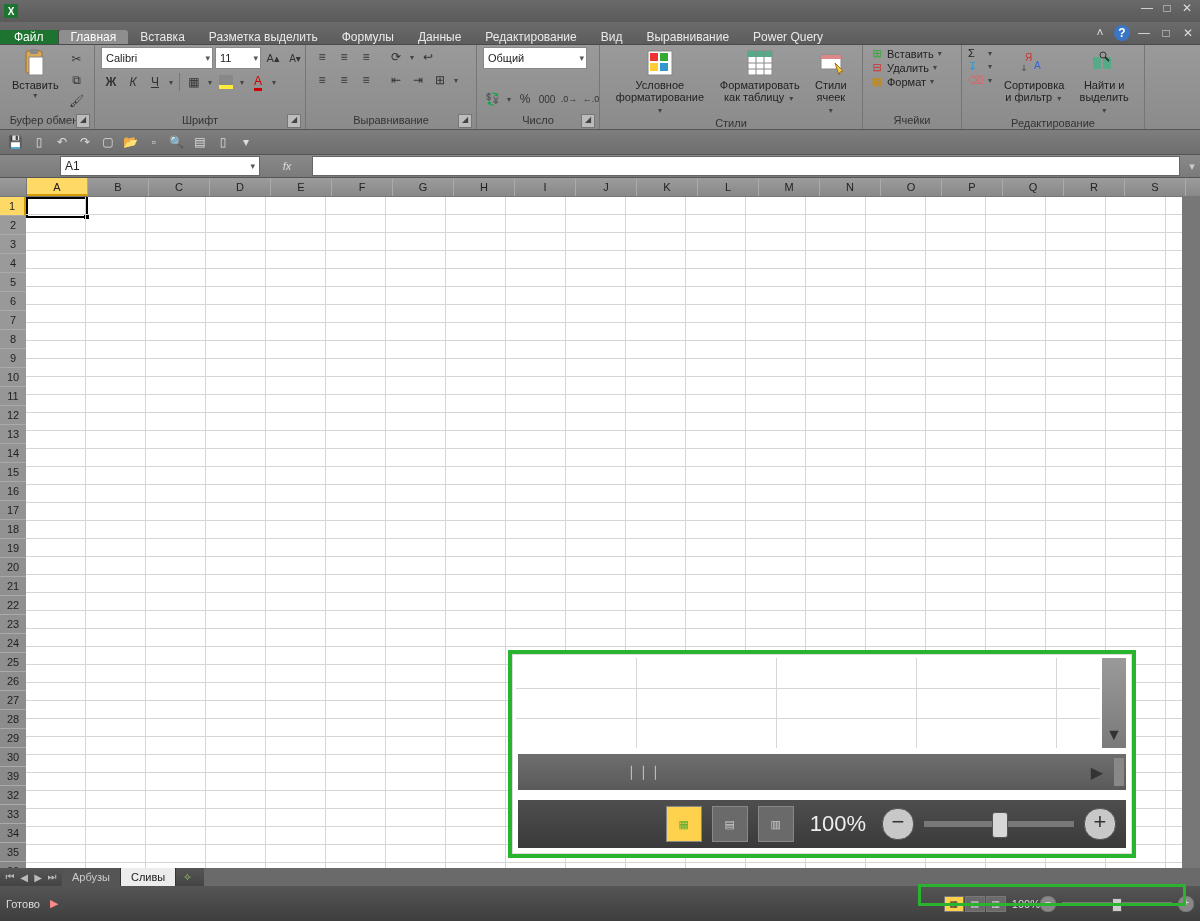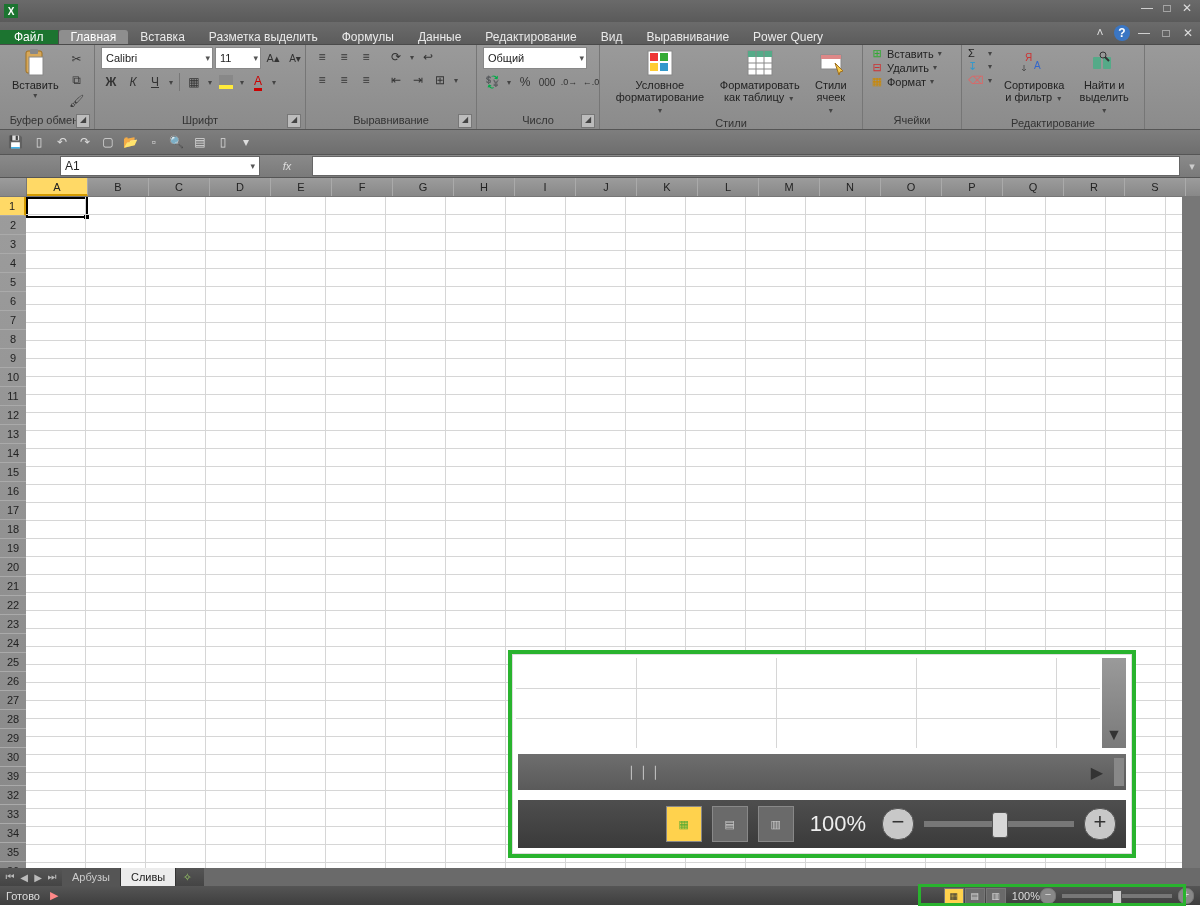--- a/index.html
+++ b/index.html
@@ -50,21 +50,21 @@
 .sel-cell::after{content:"";position:absolute;right:-3px;bottom:-3px;width:5px;height:5px;background:#000}
 .vscroll{width:18px;background:#777;position:absolute;right:0;top:18px;bottom:0}
 .sheet-tabs{height:18px;background:linear-gradient(#555,#444);display:flex;align-items:stretch;color:#ccc;font-size:11px}
 .stab-nav{display:flex;align-items:center;padding:0 4px;gap:2px}
 .stab-nav span{width:12px;text-align:center;cursor:pointer;color:#bbb;font-size:10px}
 .stab{padding:0 10px;display:flex;align-items:center;border-right:1px solid #333;background:#555;cursor:pointer;position:relative}
 .stab.active{background:#ececec;color:#222}
 .stab-add{width:22px;display:flex;align-items:center;justify-content:center;color:#9c6}
 .hscroll-track{flex:1;background:#6a6a6a;position:relative;margin-left:6px}
 .hscroll-box{position:absolute;right:0;top:0;bottom:0;left:0}
-.statusbar{height:19px;background:linear-gradient(#555,#3e3e3e);display:flex;align-items:center;color:#ddd;font-size:11px;padding:0 6px}
+.statusbar{height:19px;background:linear-gradient(#555,#3e3e3e);display:flex;align-items:center;color:#ddd;font-size:11px;padding:8px 6px}
 .statusbar .spacer{flex:1}
 .statusbar .viewbtns{display:flex;gap:1px;margin-right:6px}
 .statusbar .viewbtns .vb{width:18px;height:14px;border:1px solid #777;background:#6a6a6a;display:flex;align-items:center;justify-content:center;font-size:9px}
 .statusbar .viewbtns .vb.active{background:#ffd24d;color:#333}
 .zoom-slider{width:110px;height:4px;background:#777;position:relative;margin:0 6px}
 .zoom-slider .thumb{position:absolute;left:50%;top:-4px;width:8px;height:12px;background:#ccc;border:1px solid #555;transform:translateX(-50%)}
 .zoom-btn{width:14px;height:14px;border:1px solid #777;border-radius:7px;background:#888;color:#ddd;font-size:11px;line-height:11px;text-align:center;cursor:pointer}
 
 .callout{position:absolute;left:508px;top:650px;width:620px;height:200px;border:4px solid #29b32e;background:#fff;box-shadow:0 0 0 1px #ddd inset}
 .callout .c-grid{position:absolute;left:4px;top:4px;right:32px;height:90px;background:#fff}
@@ -210,21 +210,21 @@
         <span class="dd-arrow">▾</span>
       </div>
     </div>
     <div class="caption">
         <span>Выравнивание</span>
         <span class="launcher">◢</span>
       </div>
   </div>
 
   <div class="group" style="width:110px">
-    <div class="body col" style="gap:3px;width:100%">
+    <div class="body col" style="gap:20px;width:100%">
       <div class="combo" style="width:96px">
           <span>Общий</span>
           <span class="dd">▾</span>
         </div>
       <div class="row">
         <div class="smallbtn">💱</div>
         <span class="dd-arrow">▾</span>
         <div class="smallbtn">%</div>
         <div class="smallbtn" style="font-size:10px">000</div>
         <div class="smallbtn" style="font-size:9px">.0→</div>

